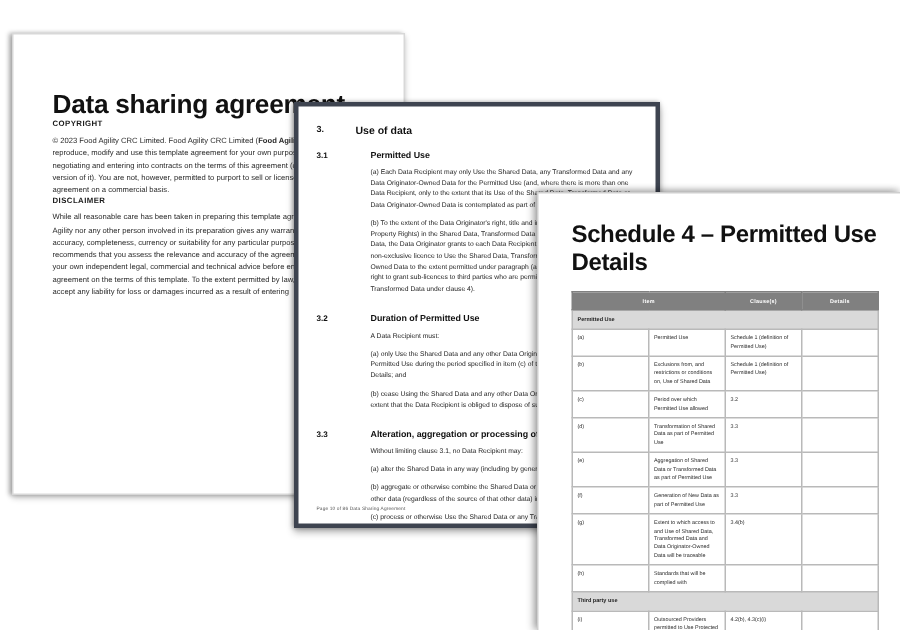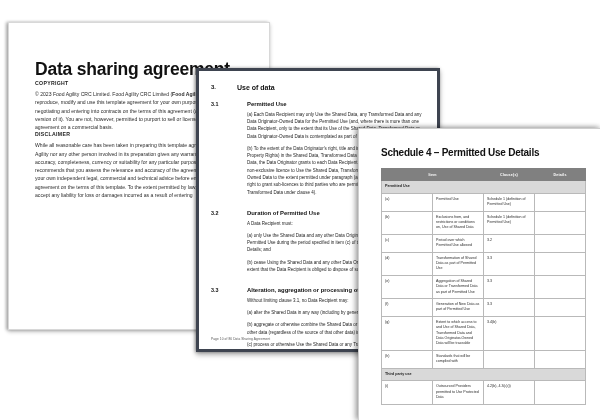--- a/index.html
+++ b/index.html
@@ -55,21 +55,21 @@
 
   
   #page3{
     left:358px;top:128px;width:242px;height:292px;
     border:1px solid #cfcfcf;border-right:none;border-bottom:none;
     box-shadow:-3px 0 5px rgba(0,0,0,.3), 0 -2px 4px rgba(0,0,0,.18);
     z-index:3;
     padding:18px 14px 0 22px;
   }
   #page3 .sched-title{
-    font-size:10px;font-weight:bold;color:#111;letter-spacing:-0.25px;
+    font-size:16px;font-weight:bold;color:#111;letter-spacing:-0.25px;
     margin:0 0 9px 0;line-height:1.2;
   }
   table.sched{width:100%;border-collapse:collapse;table-layout:fixed;}
   table.sched th{
     background:#808080;color:#ffffff;font-size:3.6px;font-weight:bold;
     text-align:center;padding:3.5px 2px;border:.5px solid #808080;letter-spacing:.2px;
   }
   table.sched td{
     border:.5px solid #b9b9b9;font-size:3.6px;color:#2a2a2a;
     padding:3px 3px;vertical-align:top;line-height:1.5;

